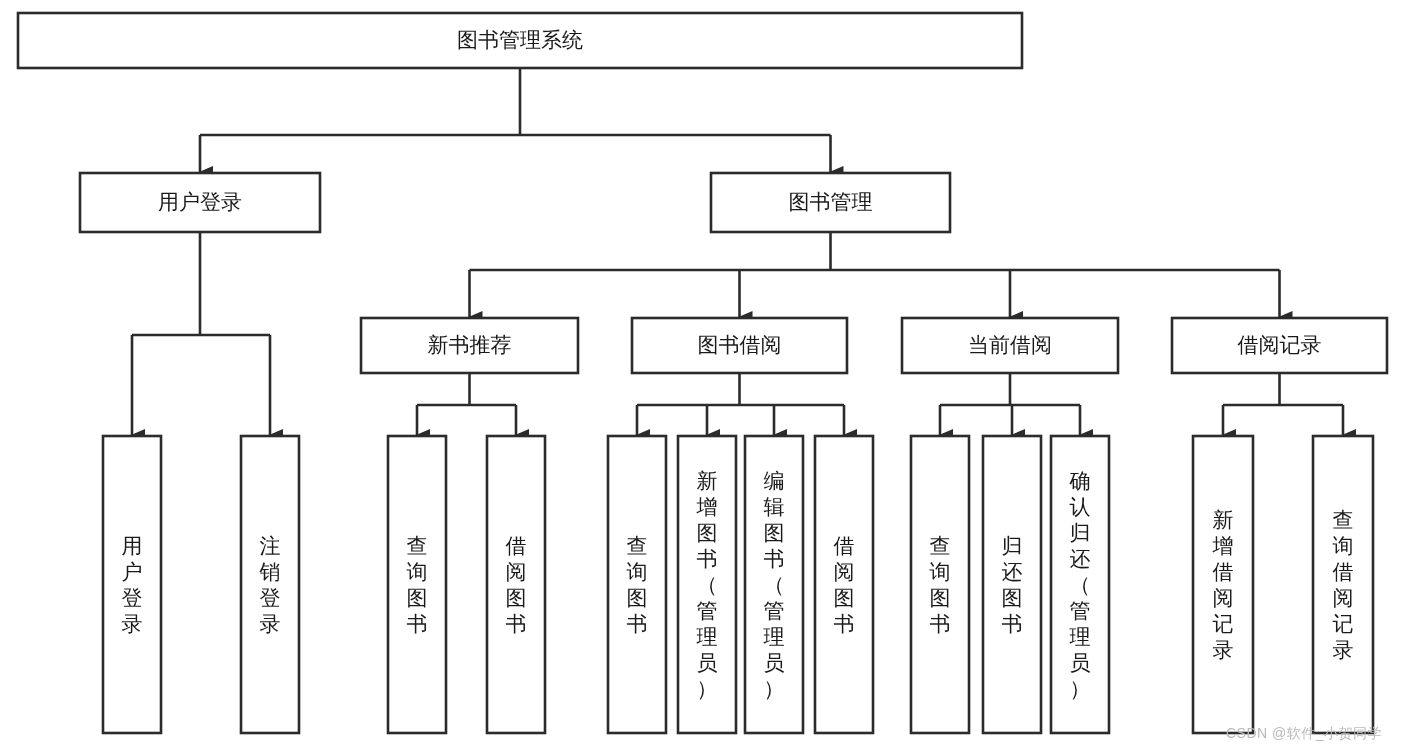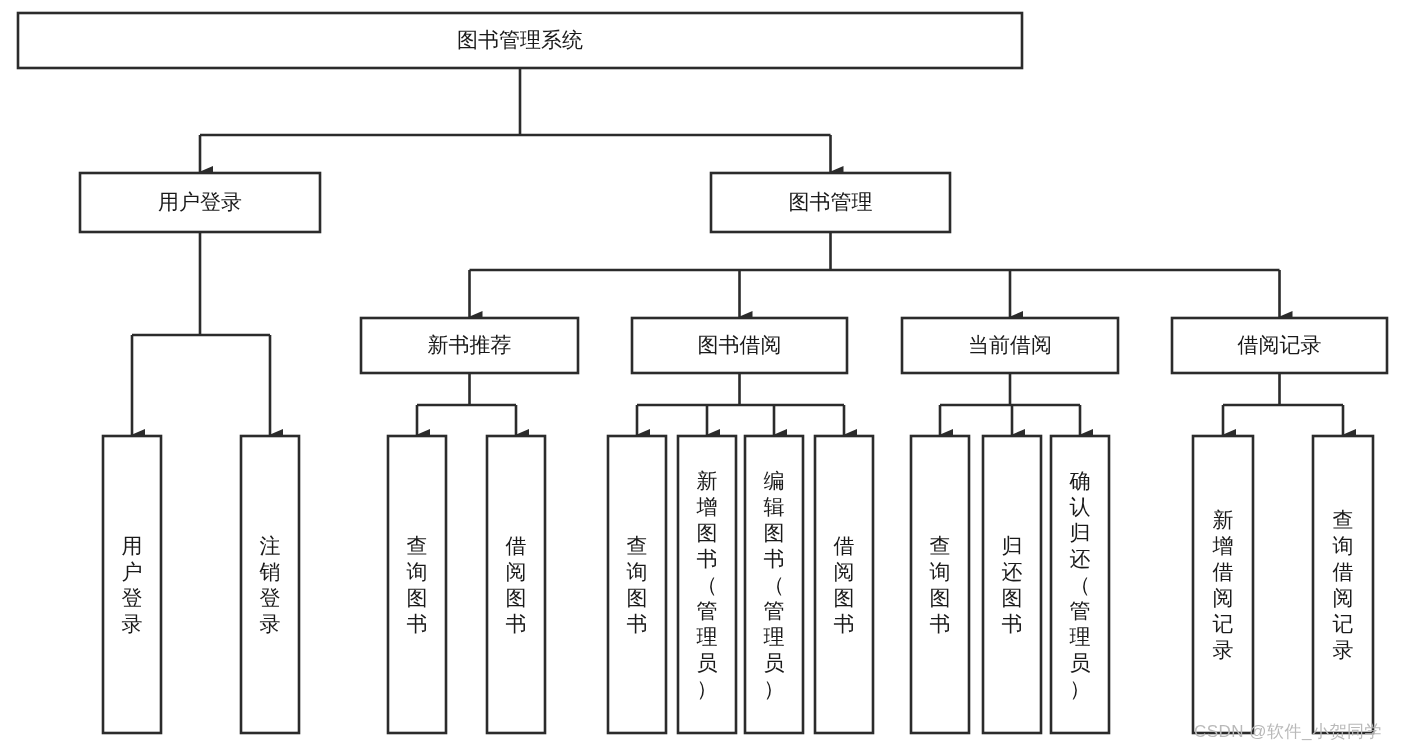--- a/index.html
+++ b/index.html
@@ -53,21 +53,21 @@
     font-family: "Liberation Sans", sans-serif;
     font-size: 21px;
     fill: #1a1a1a;
     text-anchor: middle;
   }
   .watermark {
     position: absolute;
     right: 12px;
     bottom: 4px;
     font-family: "Liberation Sans", sans-serif;
-    font-size: 17px;
+    font-size: 14px;
     color: #b9b9b9;
     white-space: nowrap;
     letter-spacing: 0.5px;
     user-select: none;
   }
 </style>
 </head>
 <body>
 
 <div id="diagram-root">

